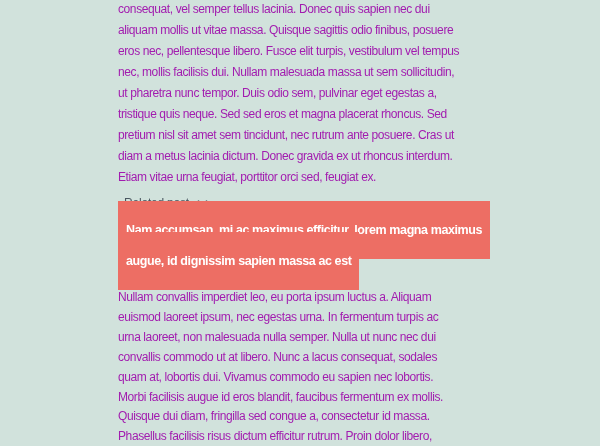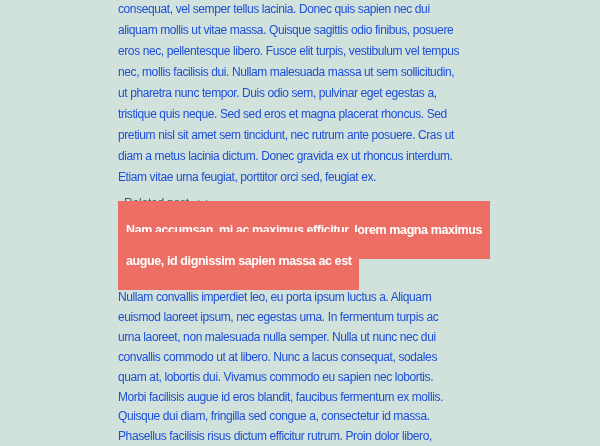--- a/index.html
+++ b/index.html
@@ -13,21 +13,21 @@
     overflow: hidden;
   }
 
   .para {
     position: absolute;
     left: 118px;
     width: 480px;
     margin: 0;
     font-size: 12px;
     letter-spacing: -0.4px;
-    color: #1d4ed8;
+    color: #a21caf;
     white-space: pre-line;
   }
 
   .para-1 { top: -1px; line-height: 21px; }
   .para-2 { top: 288px; line-height: 19.9px; }
 
   .related-header {
     position: absolute;
     left: 118px;
     top: 196px;

